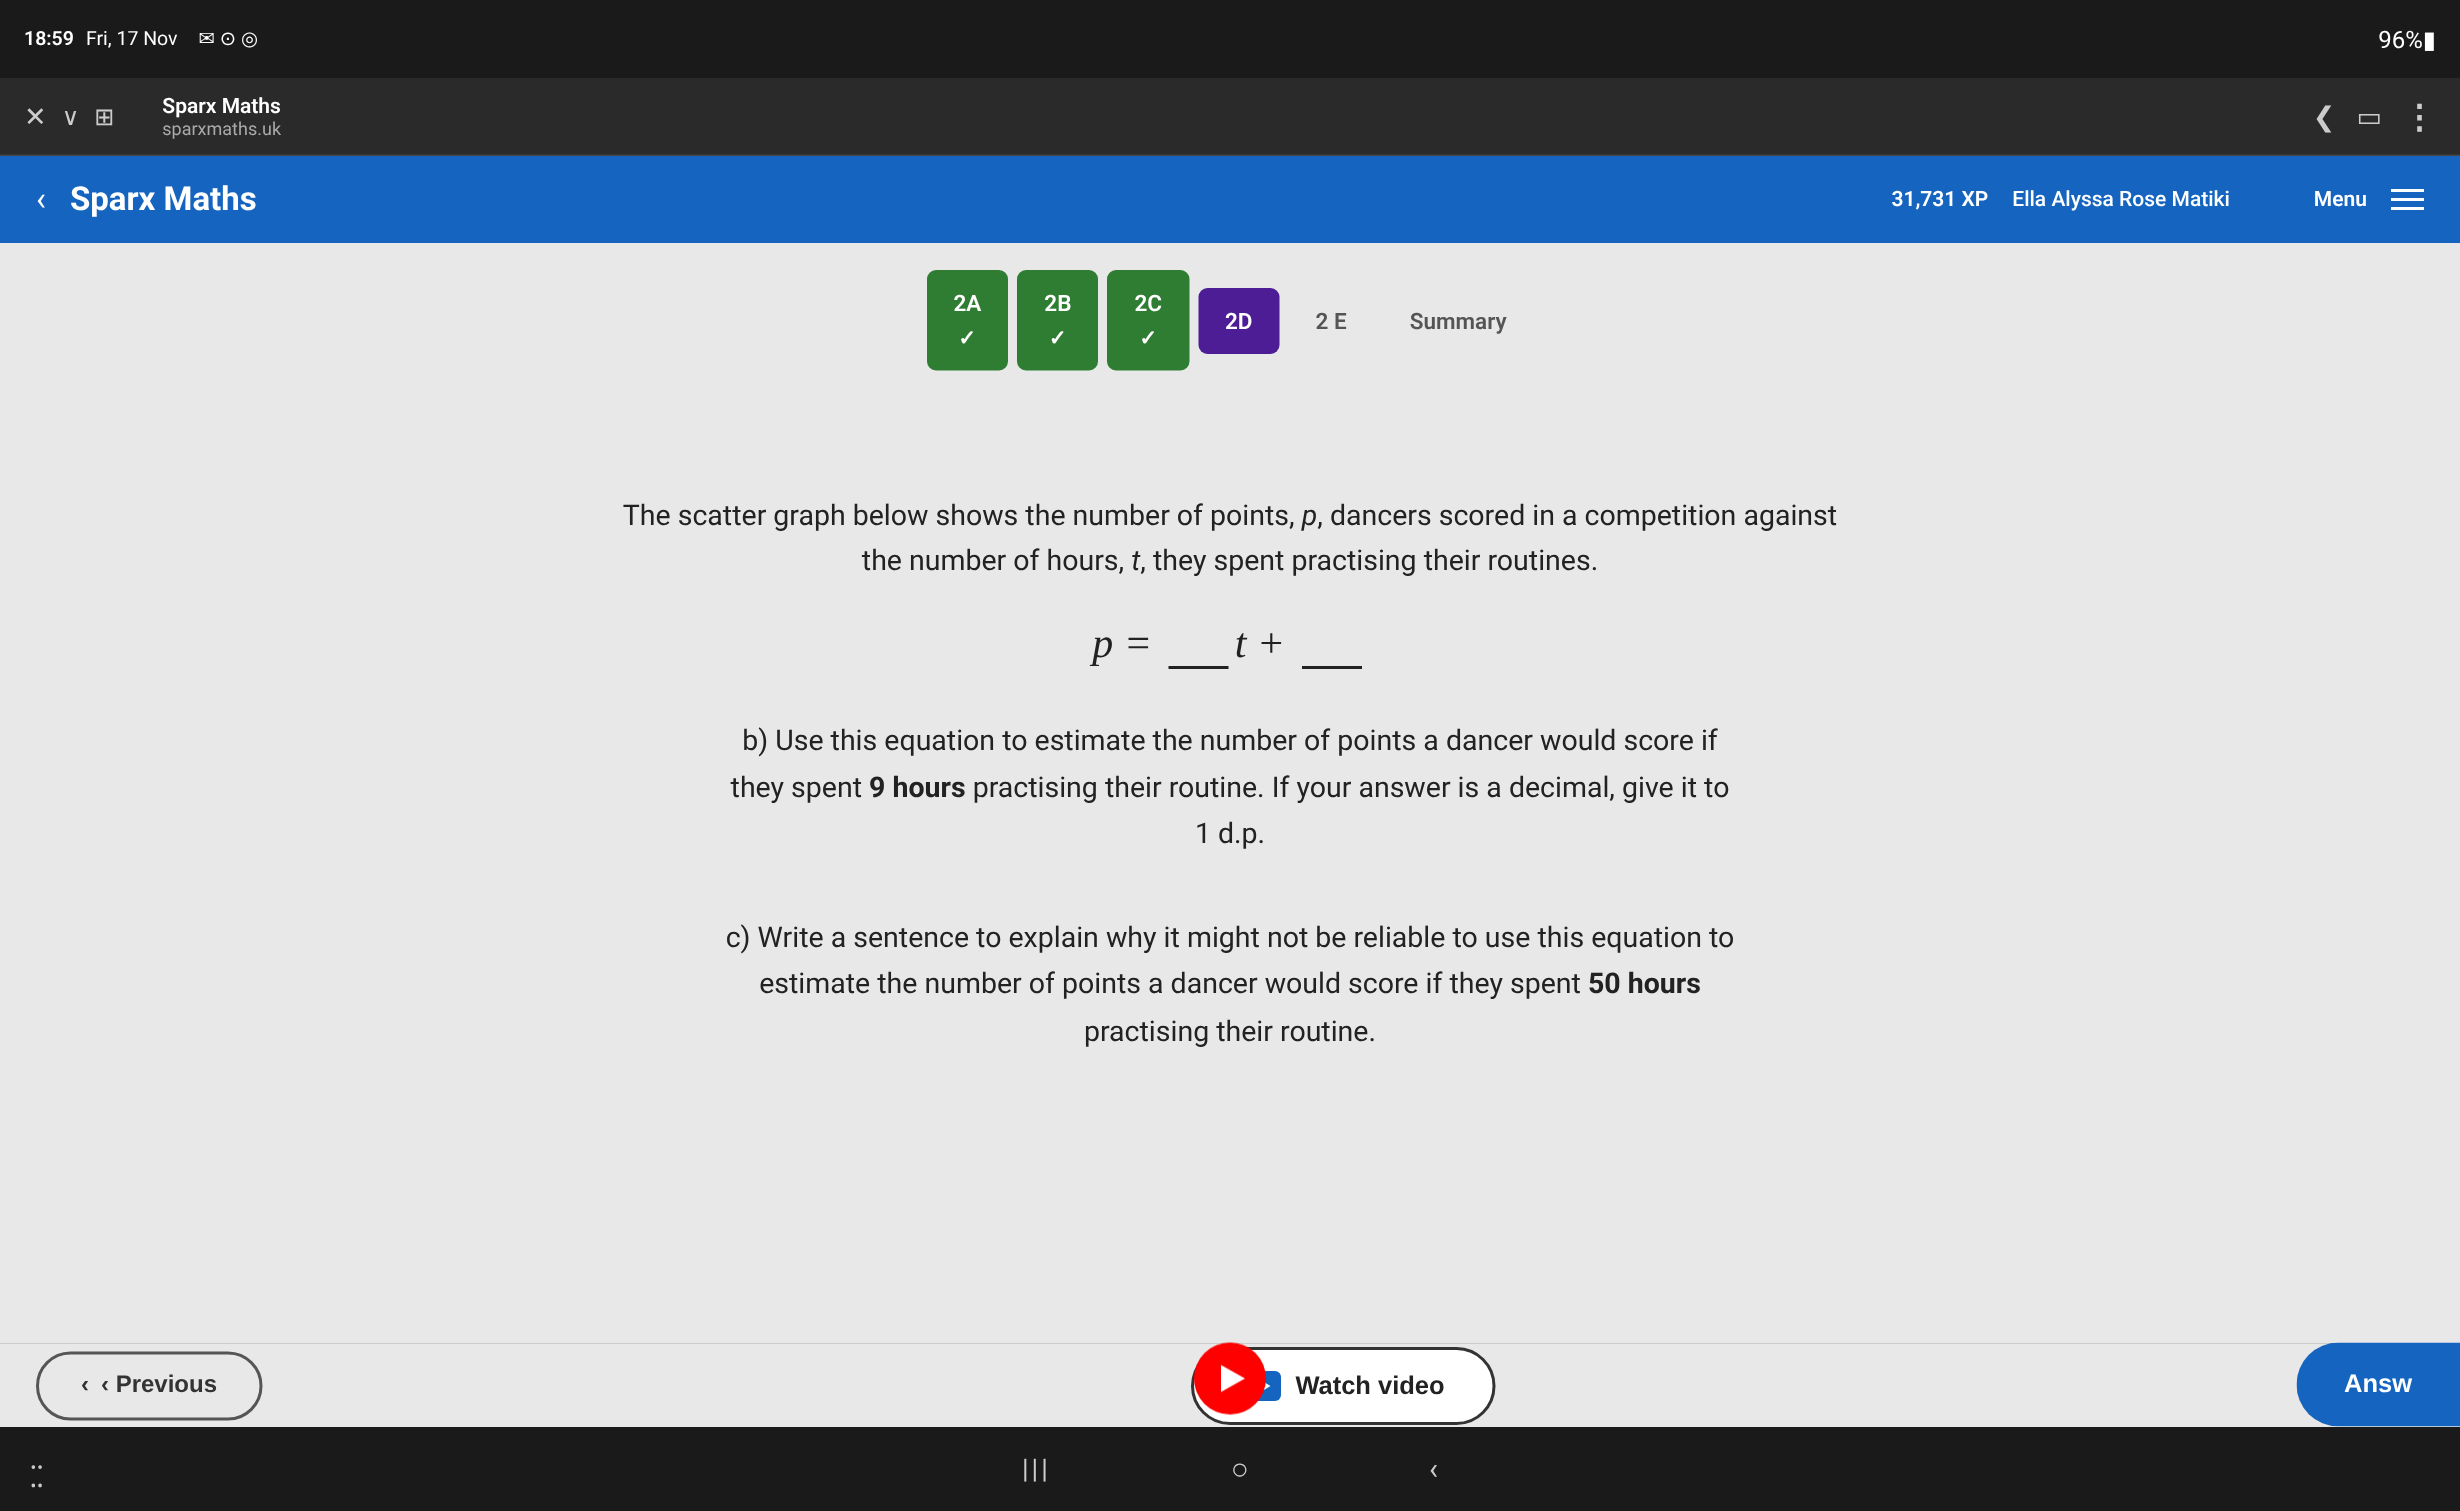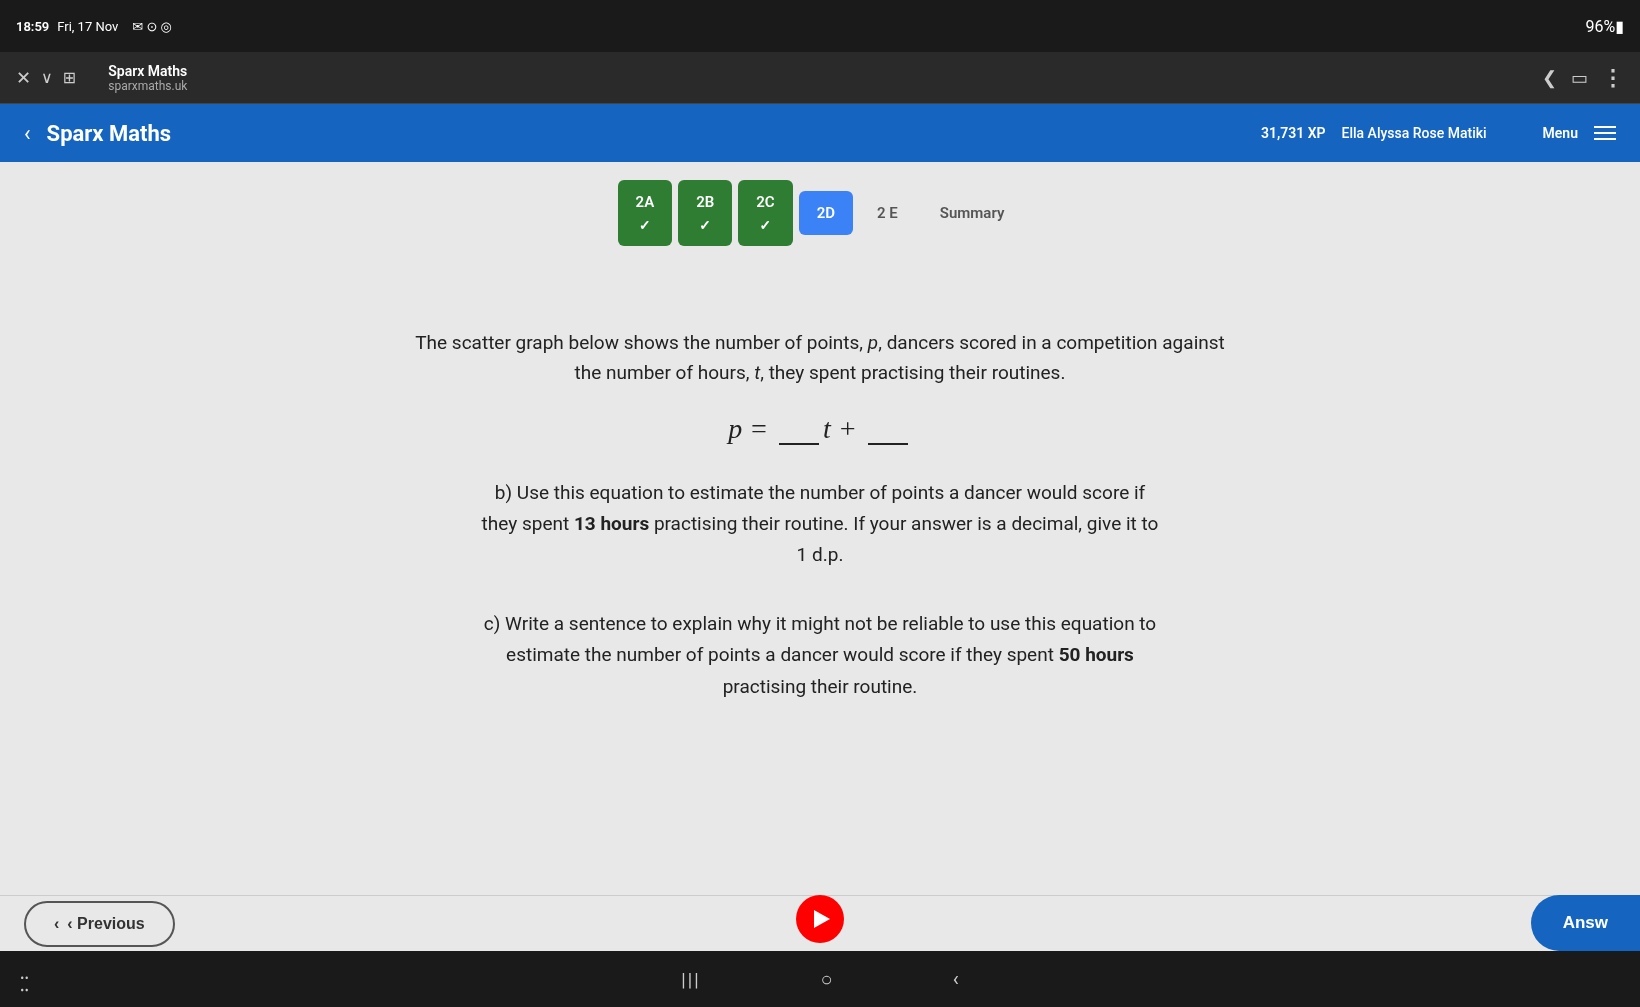--- a/index.html
+++ b/index.html
@@ -148,21 +148,21 @@
       display: flex;
       align-items: center;
       gap: 6px;
       flex-direction: column;
     }
     .tab-completed {
       background: #2e7d32;
       color: #fff;
     }
     .tab-active {
-      background: #3b82f6;
+      background: #4c1d95;
       color: #fff;
     }
     .tab-inactive {
       background: transparent;
       color: #555;
       border: none;
     }
     .tab-summary {
       background: transparent;
       color: #555;
@@ -415,40 +415,46 @@
       The scatter graph below shows the number of points, <span class="italic">p</span>, dancers scored in a competition against the number of hours, <span class="italic">t</span>, they spent practising their routines.
     </p>
 
 
     <div class="equation-line">
       <span class="eq-var">p</span> = <span class="eq-blank"></span><span class="eq-var">t</span> + <span class="eq-blank"></span>
     </div>
 
     <p class="part-label">
       b) Use this equation to estimate the number of points a dancer would score if<br>
-      they spent <strong>13 hours</strong> practising their routine. If your answer is a decimal, give it to<br>
+      they spent <strong>9 hours</strong> practising their routine. If your answer is a decimal, give it to<br>
       1 d.p.
     </p>
 
     <br>
 
     <p class="part-label">
       c) Write a sentence to explain why it might not be reliable to use this equation to<br>
       estimate the number of points a dancer would score if they spent <strong>50 hours</strong><br>
       practising their routine.
     </p>
   </div>
 </div>
 
 <div class="bottom-bar">
   <button class="btn-previous">
     <span>‹</span>
     <span>‹ Previous</span>
   </button>
 
+  <button class="btn-watch-video">
+    <div class="watch-video-icon">
+      <div class="watch-video-play"></div>
+    </div>
+    <span>Watch video</span>
+  </button>
 
   <button class="btn-answer">
     <span>Answ</span>
   </button>
 </div>
 
 <div class="youtube-fab">
   <div class="yt-play"></div>
 </div>
 

